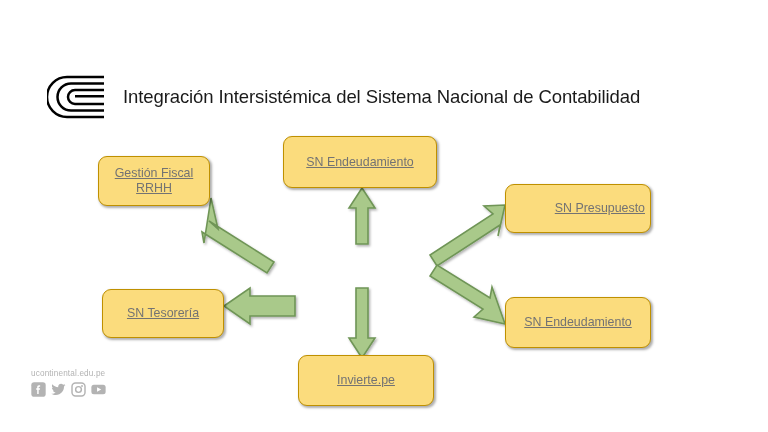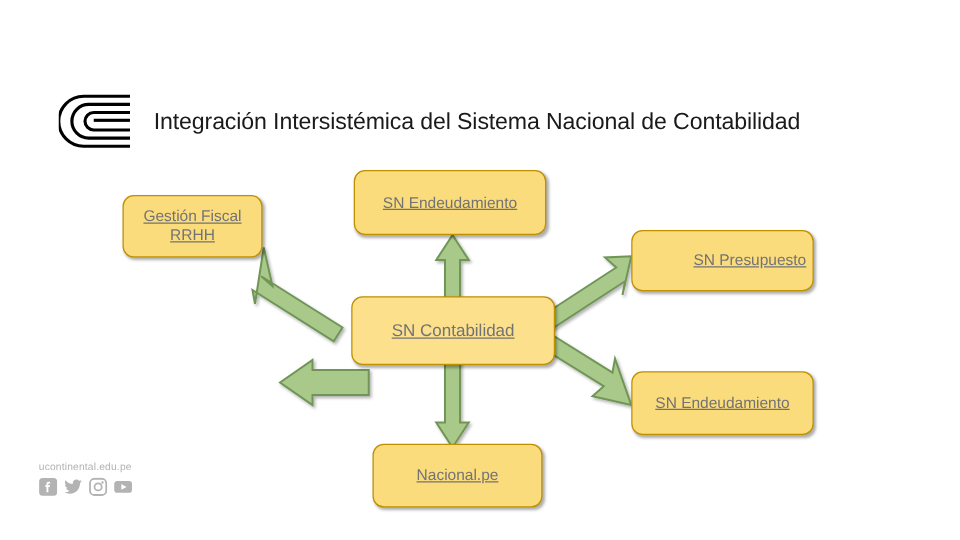--- a/index.html
+++ b/index.html
@@ -157,40 +157,40 @@
         <polygon points="211,198 218,229 209,221 274,262 267,273 202,232 204,243"></polygon>
 
         <polygon points="224,306 250,288 250,296 295,296 295,316 250,316 250,324"></polygon>
 
         <polygon points="505,205 498,236 500,225 437,266 430,255 493,214 484,206"></polygon>
 
         <polygon points="505,324 474,317 483,309 430,276 437,265 490,298 492,287"></polygon>
       </g>
     </svg>
 
-    <div class="node center" id="node-center">
-      <span class="node-label">SN Contabilidad</span>
-    </div>
 
     <div class="node" id="node-top">
       <span class="node-label">SN Endeudamiento</span>
     </div>
 
     <div class="node" id="node-topright">
       <span class="node-label">SN Presupuesto</span>
     </div>
 
     <div class="node" id="node-bottomright">
       <span class="node-label">SN Endeudamiento</span>
     </div>
 
     <div class="node" id="node-bottom">
-      <span class="node-label">Nacional.pe</span>
-    </div>
-
+      <span class="node-label">Invierte.pe</span>
+    </div>
+
+    <div class="node" id="node-bottomleft">
+      <span class="node-label">SN Tesorería</span>
+    </div>
 
     <div class="node" id="node-topleft">
       <span class="node-label">
         <span>Gestión Fiscal</span><br>
         <span>RRHH</span>
       </span>
     </div>
   </div>
 
   <div id="footer">

